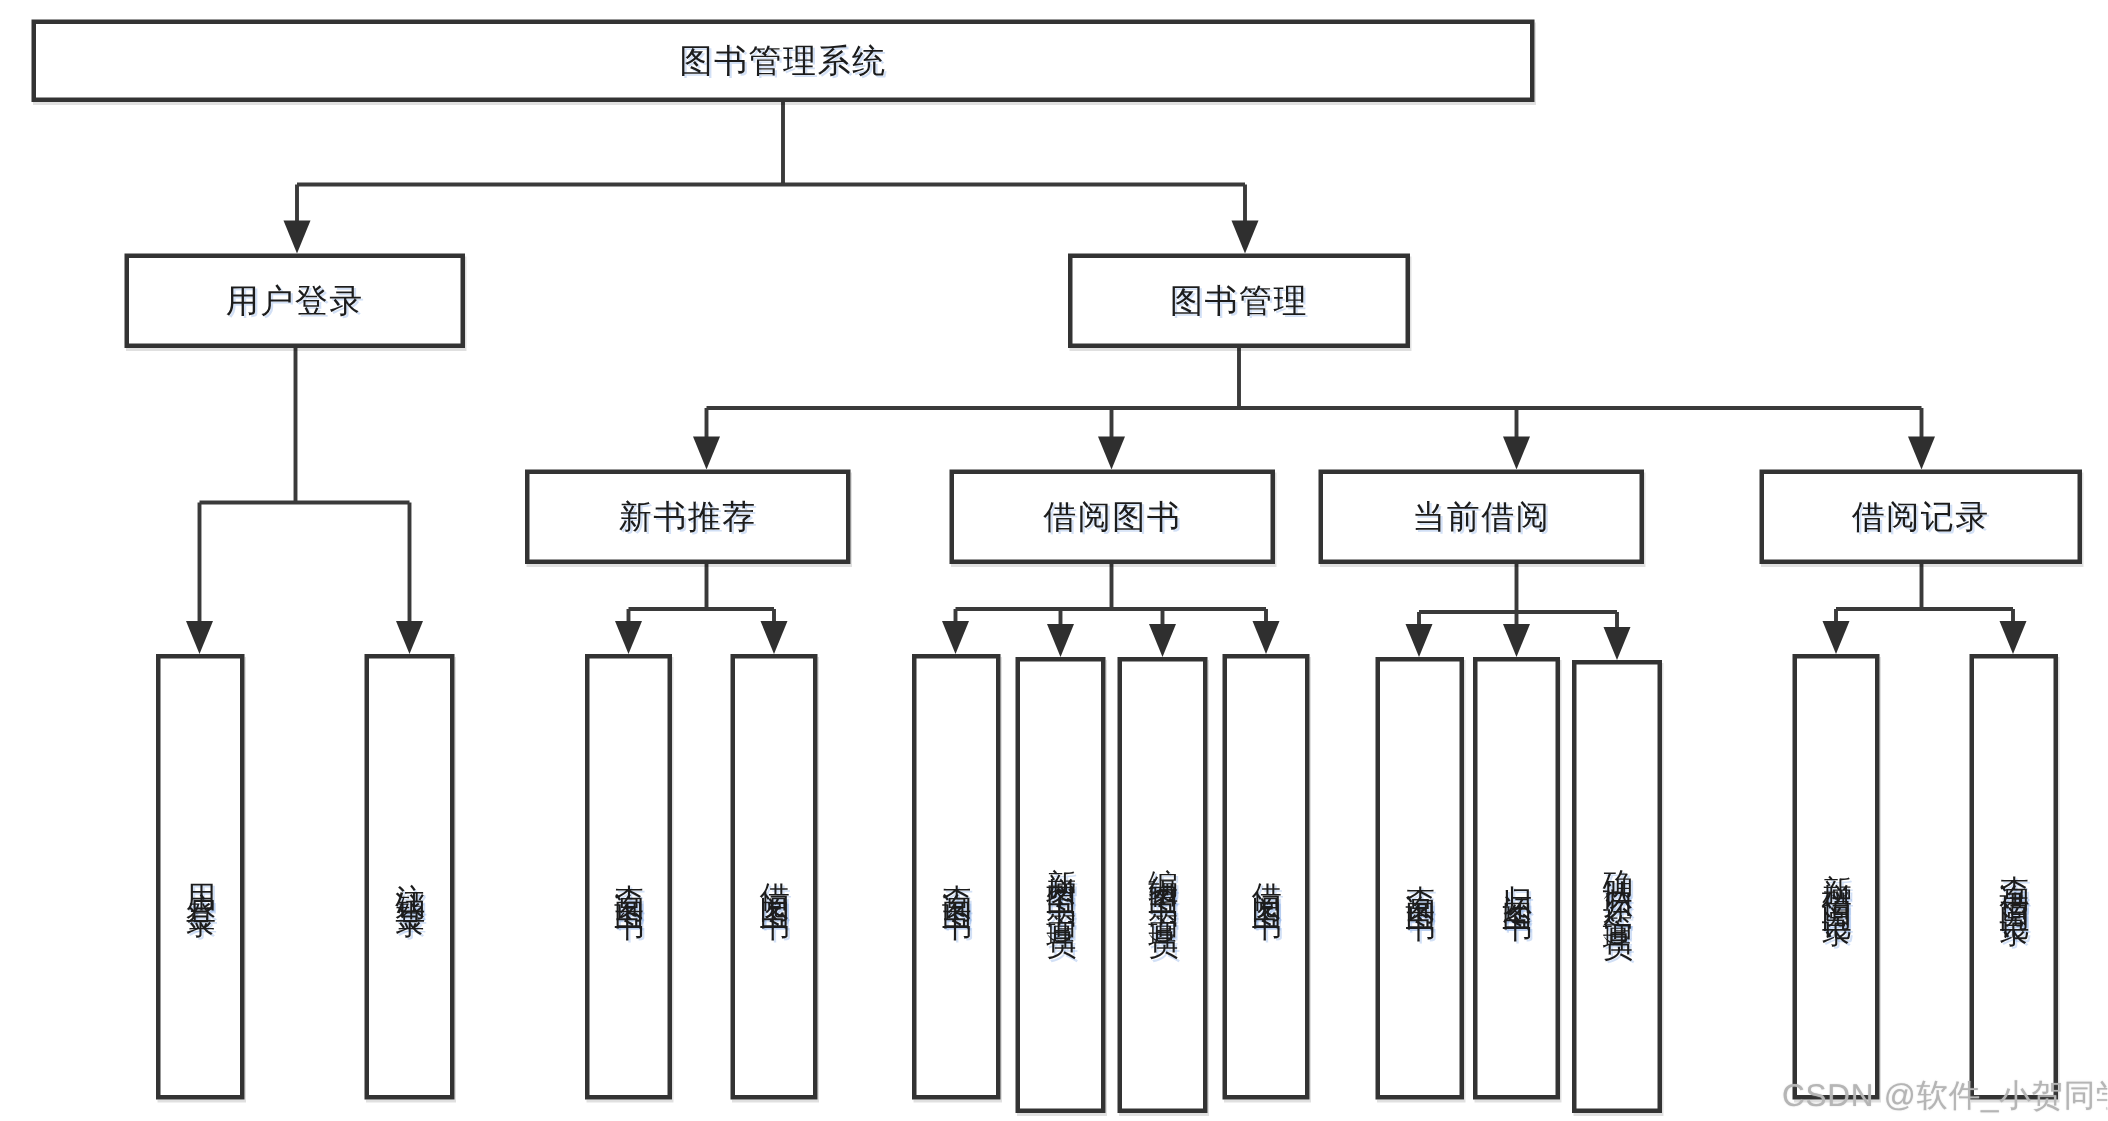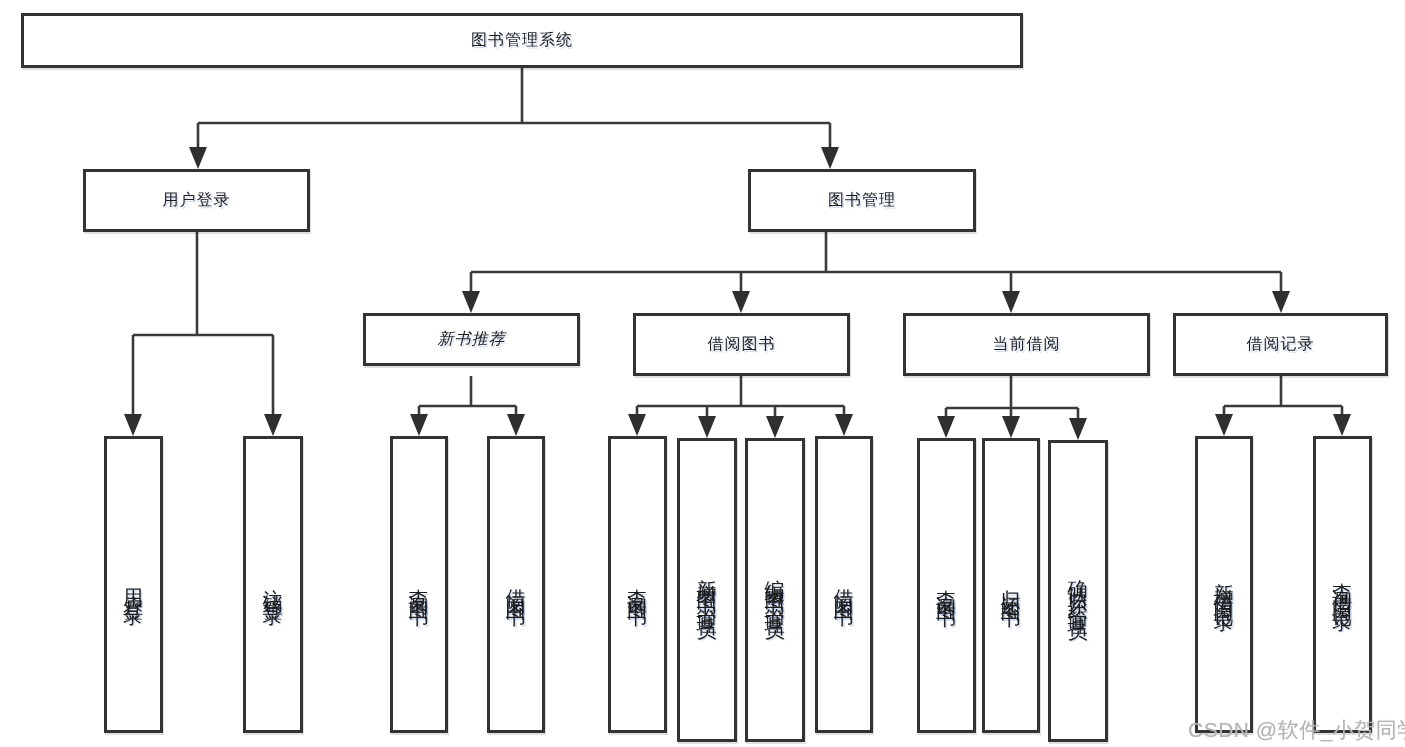--- a/index.html
+++ b/index.html
@@ -10,21 +10,21 @@
   .node{
     position:absolute;background:#ffffff;border:3px solid #333333;
     box-shadow:1px 2px 0 rgba(0,0,0,0.12);
     display:flex;align-items:center;justify-content:center;
     color:#1c1c1c;box-sizing:border-box;
   }
   .node .lbl{
     text-shadow:1.5px 1.5px 0 rgba(125,165,230,0.35);
     white-space:nowrap;
   }
-  .h-node .lbl{font-size:16px;letter-spacing:1px;}
+  .h-node .lbl{font-size:22px;letter-spacing:1px;}
   .leaf .lbl{
     writing-mode:vertical-rl;text-orientation:mixed;
     font-size:20px;letter-spacing:6px;line-height:1;
   }
   #connectors{position:absolute;left:0;top:0;pointer-events:none;}
   #watermark{
     position:absolute;left:1188px;top:716px;
     font-size:21px;color:#b5b5b5;letter-spacing:0.5px;white-space:nowrap;
     text-shadow:0 0 1px rgba(180,180,180,0.6);
   }
@@ -81,31 +81,31 @@
     </g>
   </svg>
 
   <div class="node h-node" style="left:21px;top:13px;width:1002px;height:55px;">
     <span class="lbl">图书管理系统</span>
   </div>
 
   <div class="node h-node" style="left:83px;top:169px;width:227px;height:63px;">
     <span class="lbl">用户登录</span>
   </div>
-  <div class="node h-node" style="left:712px;top:169px;width:228px;height:63px;margin-left:36px;">
+  <div class="node h-node" style="left:712px;top:169px;width:228px;height:63px;">
     <span class="lbl">图书管理</span>
   </div>
 
-  <div class="node h-node" style="left:363px;top:313px;width:217px;height:53px;font-style:italic;">
+  <div class="node h-node" style="left:350px;top:313px;width:217px;height:63px;">
     <span class="lbl">新书推荐</span>
   </div>
   <div class="node h-node" style="left:633px;top:313px;width:217px;height:63px;">
     <span class="lbl">借阅图书</span>
   </div>
-  <div class="node h-node" style="left:903px;top:313px;width:247px;height:63px;text-align:right;">
+  <div class="node h-node" style="left:879px;top:313px;width:217px;height:63px;text-align:right;">
     <span class="lbl">当前借阅</span>
   </div>
   <div class="node h-node" style="left:1173px;top:313px;width:215px;height:63px;">
     <span class="lbl">借阅记录</span>
   </div>
 
   <div class="node leaf" style="left:104px;top:436px;width:59px;height:297px;">
     <span class="lbl">用户登录</span>
   </div>
   <div class="node leaf" style="left:243px;top:436px;width:60px;height:297px;">

